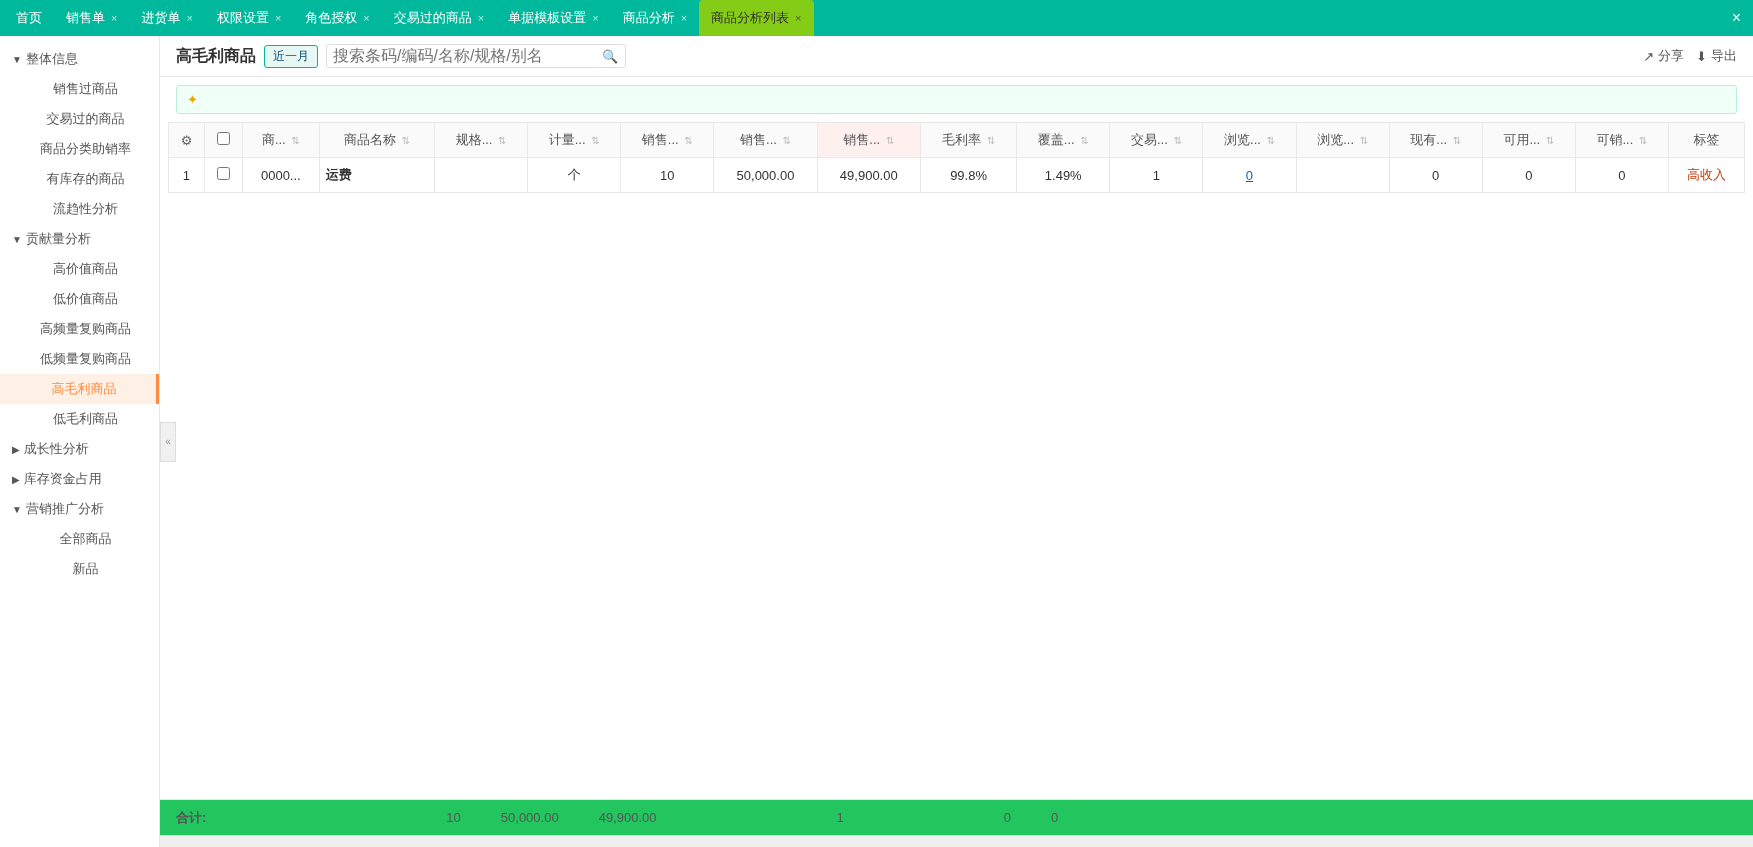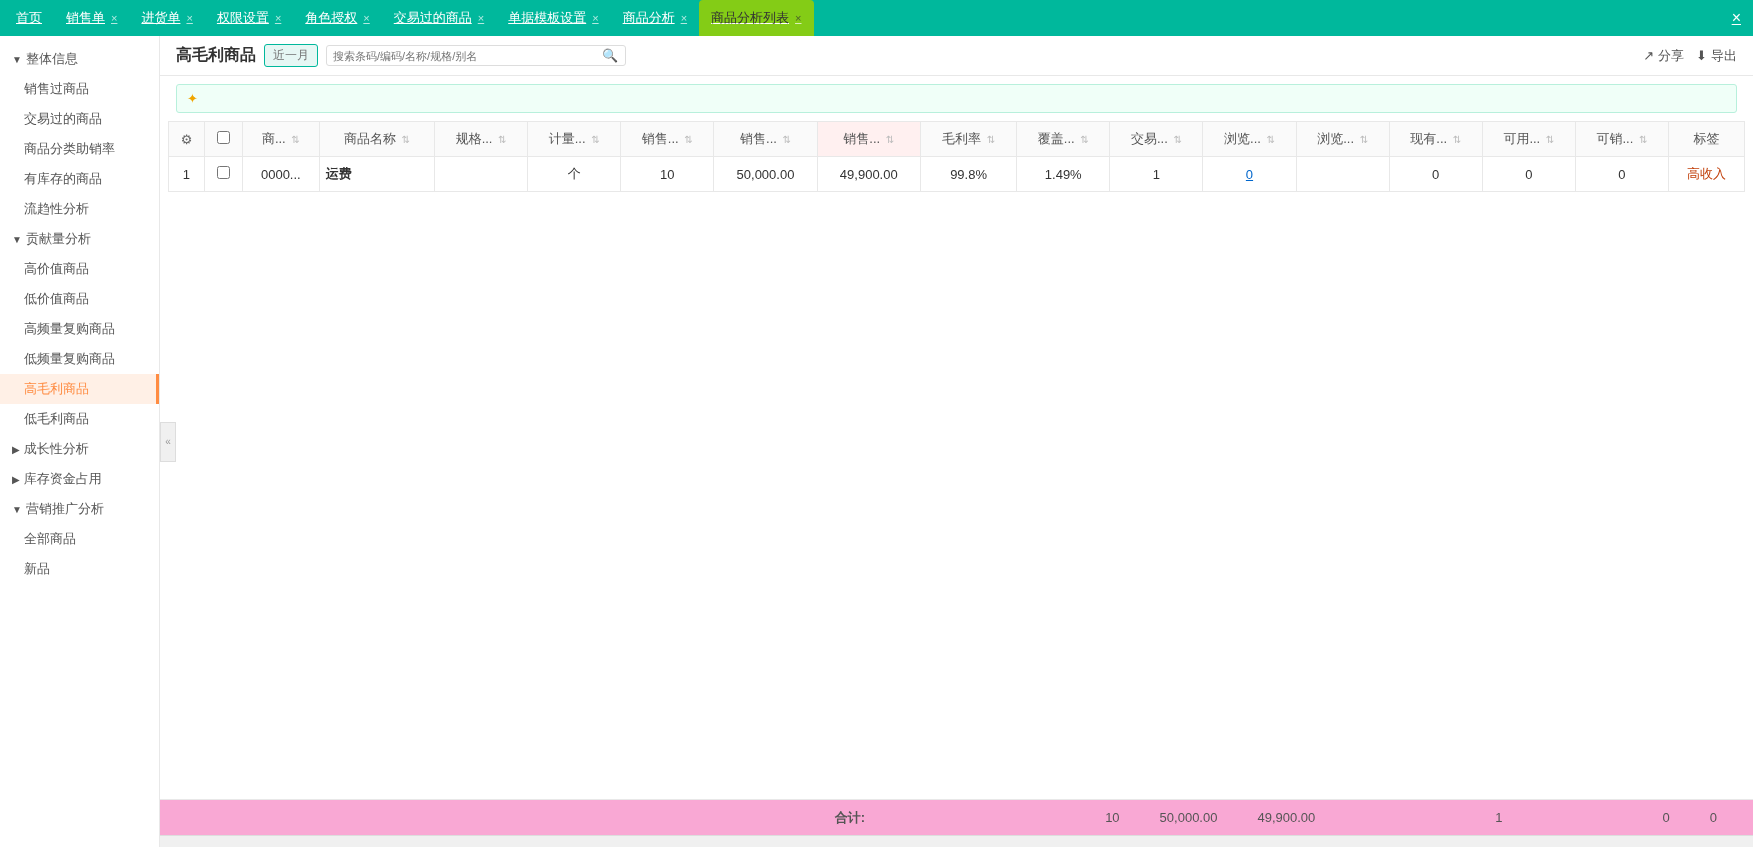--- a/index.html
+++ b/index.html
@@ -7,21 +7,20 @@
 
     
     .top-nav {
       background: #00b89c;
       display: flex;
       align-items: center;
       height: 36px;
       padding: 0 4px;
       color: white;
       position: relative;
-      text-decoration: underline;
     }
     .nav-tab {
       display: flex;
       align-items: center;
       padding: 0 12px;
       height: 36px;
       cursor: pointer;
       white-space: nowrap;
       font-size: 13px;
       color: white;
@@ -66,20 +65,21 @@
     }
     .sidebar-section-header .arrow { margin-right: 4px; font-size: 10px; }
     .sidebar-item {
       padding: 6px 12px 6px 24px;
       font-size: 12px;
       color: #555;
       cursor: pointer;
       white-space: nowrap;
       overflow: hidden;
       text-overflow: ellipsis;
+      text-align: center;
     }
     .sidebar-item.active { background: #fff0e6; color: #ff8c42; border-right: 3px solid #ff8c42; }
 
     
     .content-area {
       flex: 1;
       display: flex;
       flex-direction: column;
       background: white;
       overflow: hidden;
@@ -113,40 +113,40 @@
       border-bottom: 1px solid #e8e8e8;
       gap: 8px;
     }
     .page-title {
       font-size: 16px;
       font-weight: bold;
       color: #333;
     }
     .period-btn {
       background: #e6f7f4;
-      color: #737373;
+      color: #0c4a6e;
       border: 1px solid #00b89c;
       border-radius: 3px;
       padding: 2px 8px;
       font-size: 12px;
       cursor: pointer;
     }
     .search-box {
       display: flex;
       align-items: center;
       border: 1px solid #ddd;
       border-radius: 3px;
       padding: 2px 6px;
       flex: 1;
       max-width: 300px;
     }
     .search-input {
       border: none;
       outline: none;
-      font-size: 11px;
+      font-size: 16px;
       flex: 1;
       color: #999;
     }
     .search-icon { color: #999; font-size: 13px; cursor: pointer; }
     .header-actions {
       margin-left: auto;
       display: flex;
       gap: 12px;
     }
     .action-btn {
@@ -202,25 +202,24 @@
       color: #333;
       white-space: nowrap;
     }
 
     
     .footer-row {
       display: flex;
       align-items: center;
       padding: 8px 16px;
       border-top: 1px solid #e8e8e8;
-      background: #f9a8d4;
+      background: #22c55e;
       font-size: 12px;
       color: #555;
       min-height: 36px;
-      justify-content: flex-end;
     }
     .footer-total-label { margin-right: 20px; font-weight: bold; }
     .footer-total-item { padding: 0 20px; }
 
     
     .bottom-scrollbar {
       height: 12px;
       background: #f0f0f0;
       border-top: 1px solid #ddd;
     }

